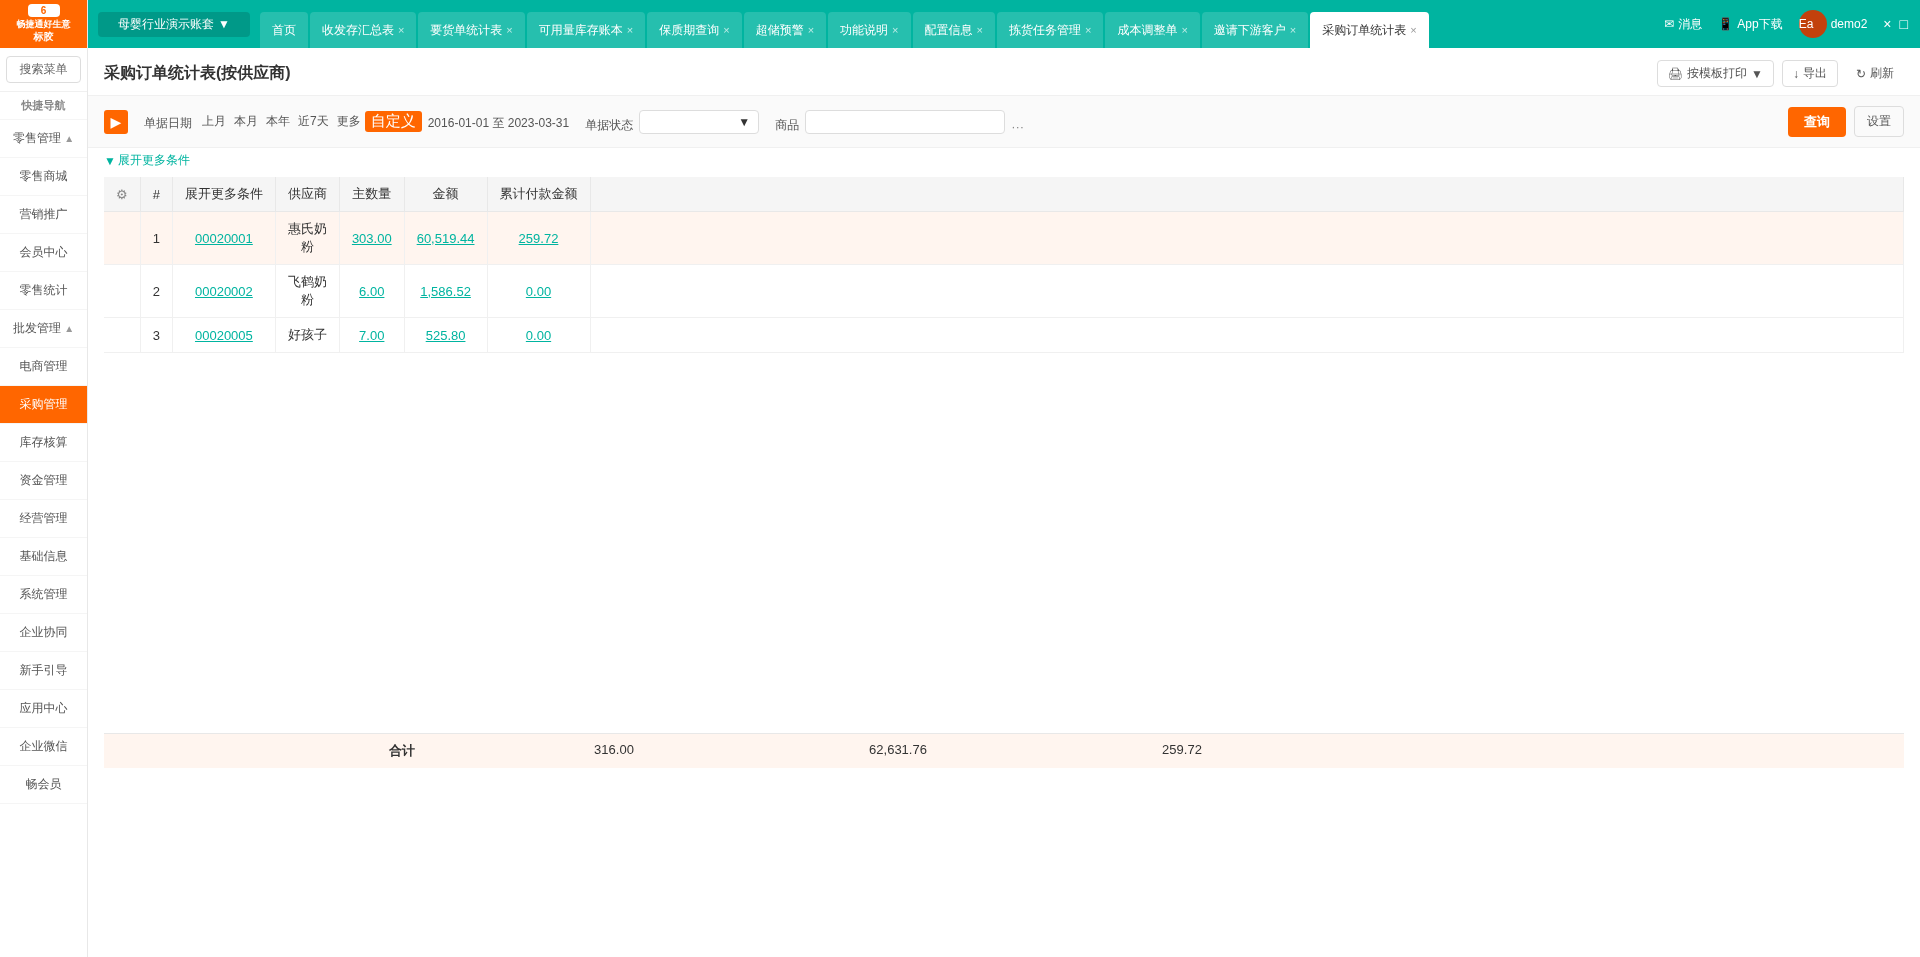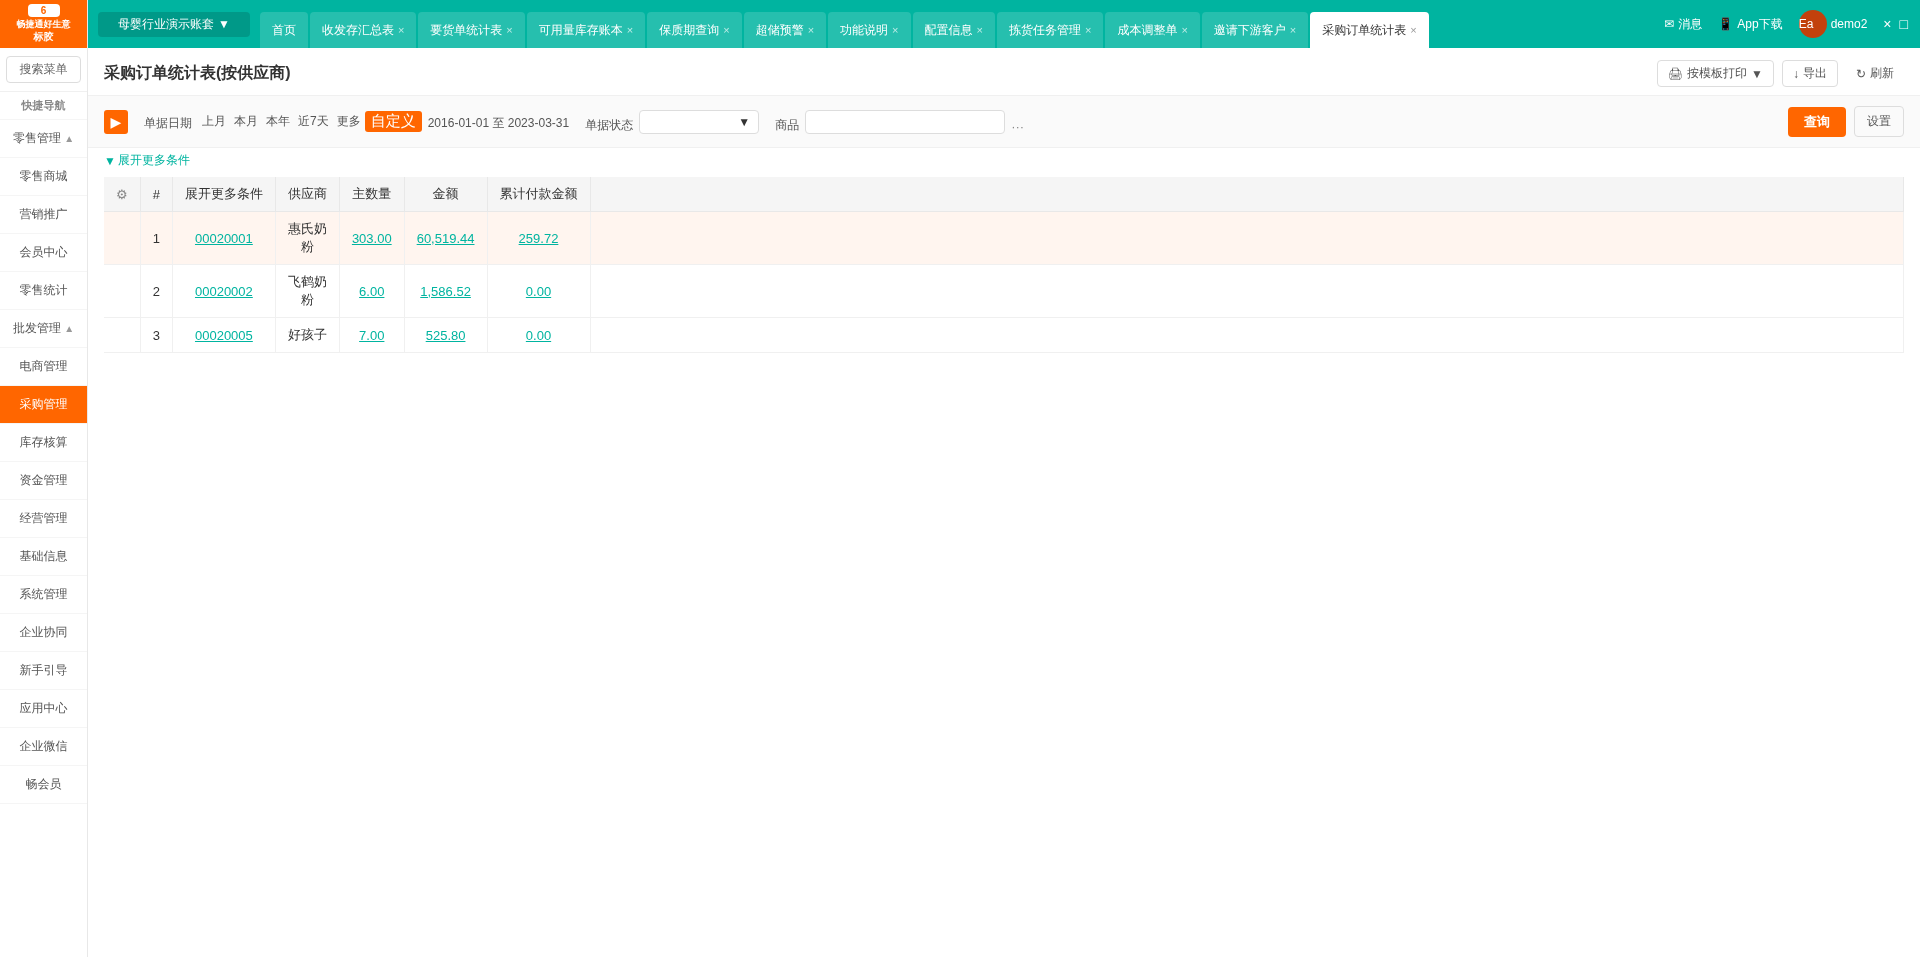--- a/index.html
+++ b/index.html
@@ -338,14 +338,24 @@
             <td>好孩子</td>
             <td><span class="link-text">7.00</span></td>
             <td><span class="link-text">525.80</span></td>
             <td><span class="link-text">0.00</span></td>
             <td></td>
           </tr>
         </tbody>
       </table>
     </div>
 
+    <div class="table-footer" style="margin-top:380px;">
+      <div style="width:36px;"></div>
+      <div style="width:40px;"></div>
+      <div style="width:140px; text-align:center;"></div>
+      <div style="width:140px; text-align:center; font-weight:bold;">合计</div>
+      <div style="flex:1; text-align:center;">316.00</div>
+      <div style="flex:1; text-align:center;">62,631.76</div>
+      <div style="flex:1; text-align:center;">259.72</div>
+      <div style="flex:2;"></div>
+    </div>
   </div>
 </div>
 
 </body></html>

